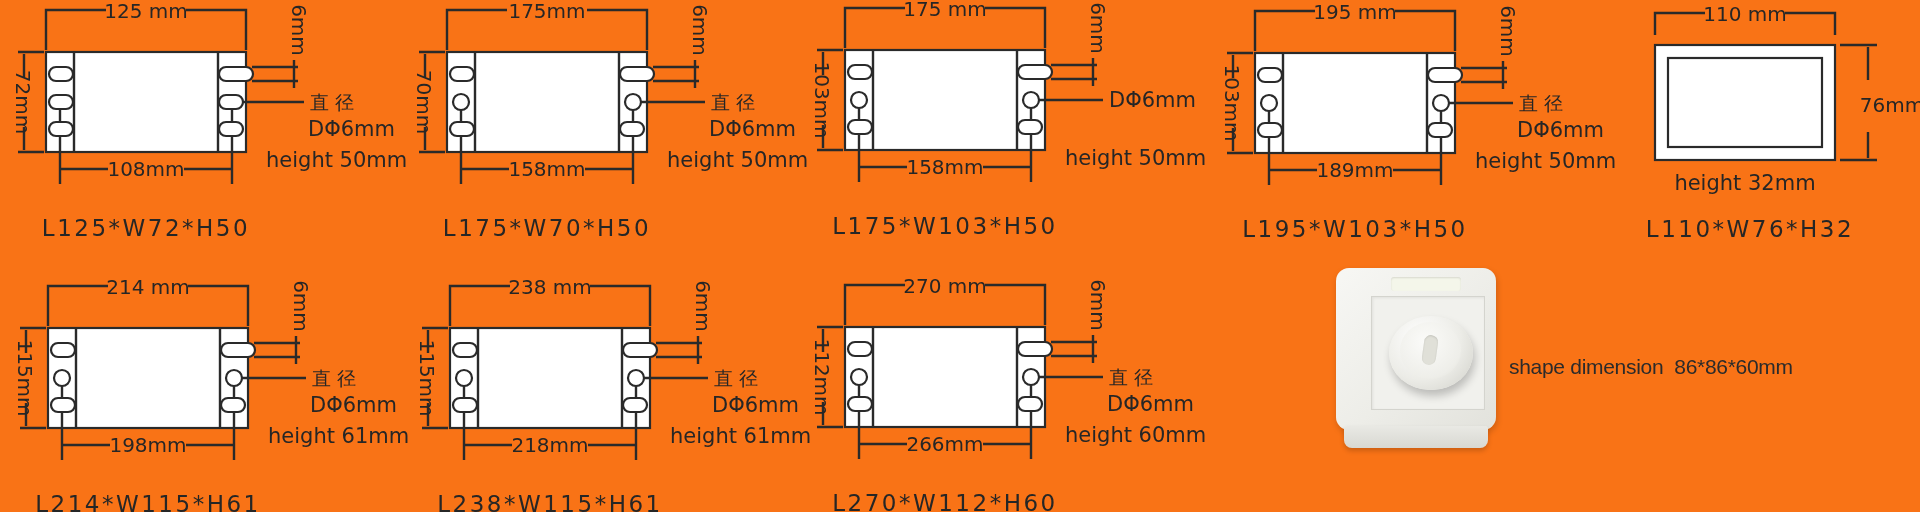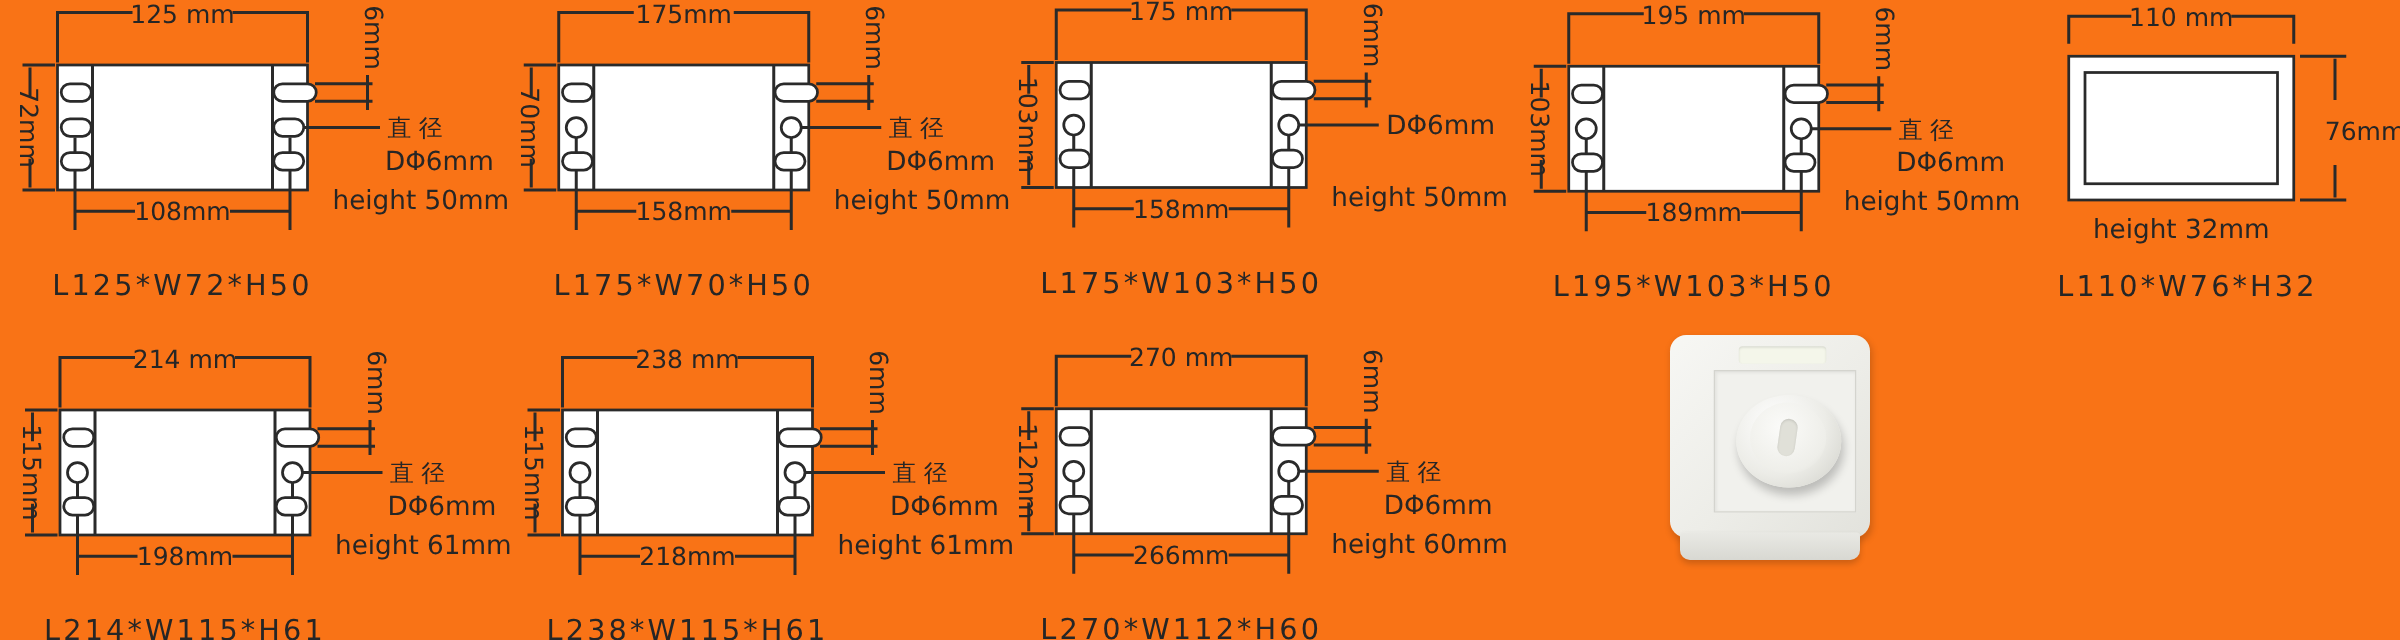--- a/index.html
+++ b/index.html
@@ -197,14 +197,15 @@
       <div class="precess"></div>
       <div class="knob">
         <div class="kcap">
           <div class="kpointer"></div>
         </div>
       </div>
     </div>
     <div class="pbase"></div>
   </div>
 
+  <div class="psub">shape dimension  86*86*60mm</div>
 
 </div>
 
 </body></html>

